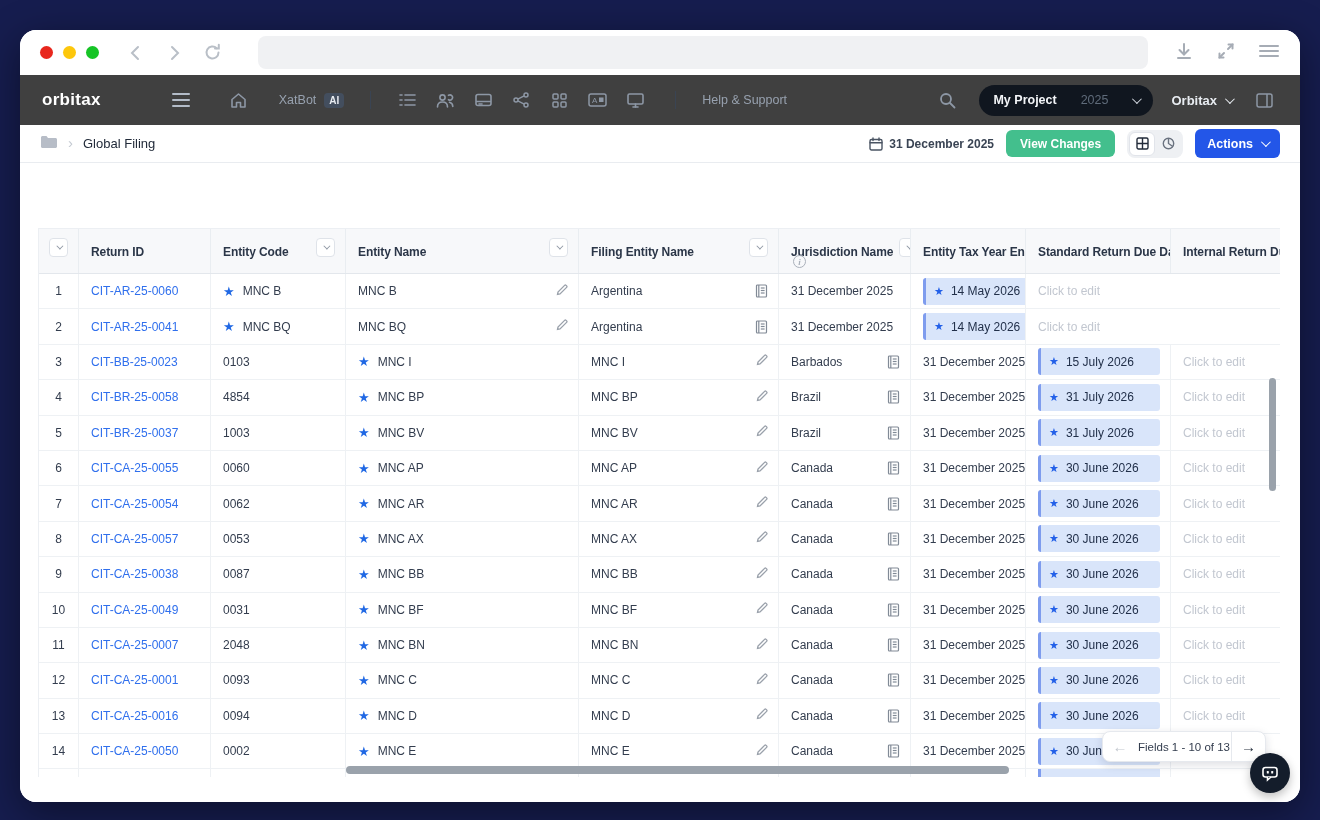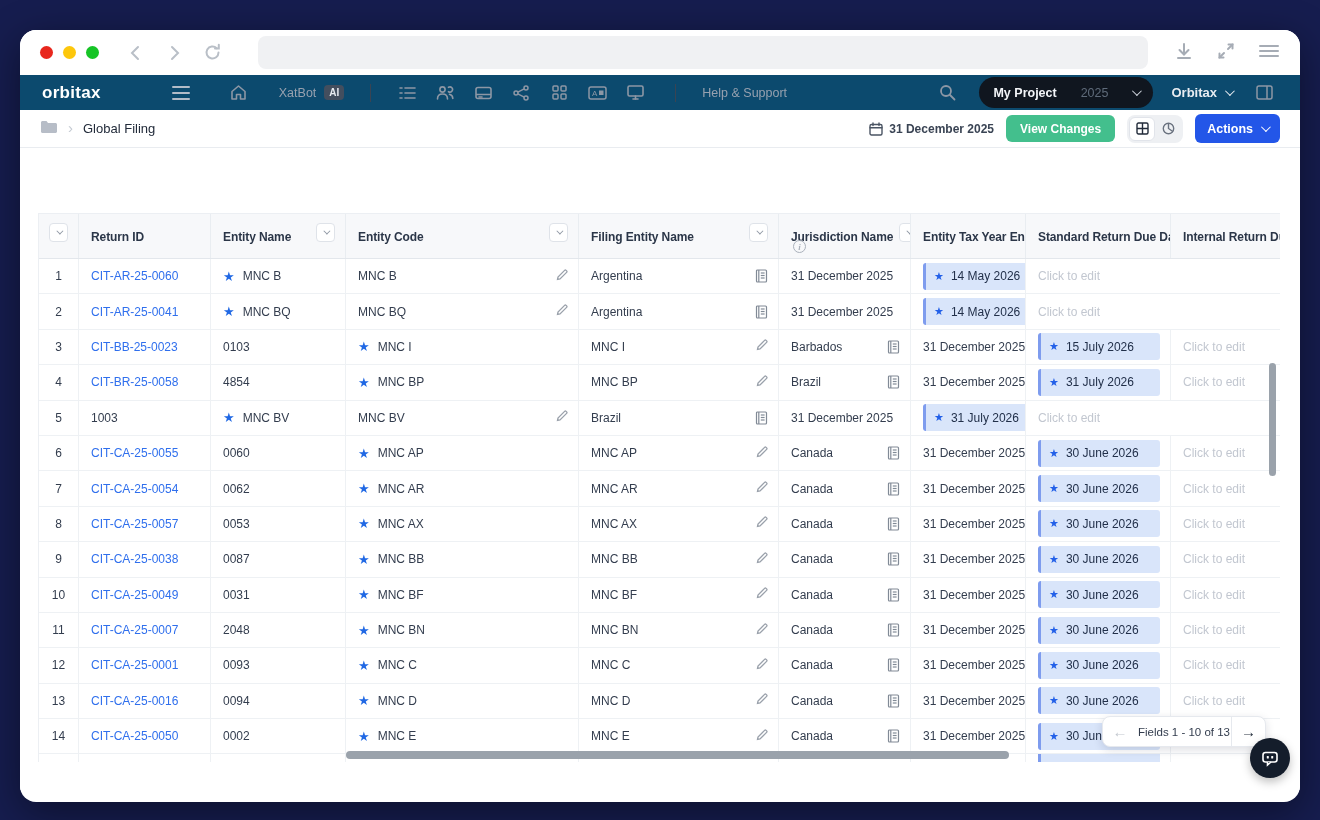--- a/index.html
+++ b/index.html
@@ -14,21 +14,21 @@
   .traffic { display:flex; gap:10px; margin-right:28px; }
   .dot { width:13px; height:13px; border-radius:50%; }
   .dot.r { background:#e8271d; } .dot.y { background:#fdc70c; } .dot.g { background:#16c426; }
   .navbtn { color:#b9bfc7; font-size:21px; line-height:1; margin-right:20px; user-select:none; }
   .navbtn svg { display:block; }
   .addr { flex:1; height:33px; background:#f0f1f3; border-radius:8px; margin:0 26px 0 16px;
     font-size:12px; color:#6b7280; display:flex; align-items:center; padding:0 12px; }
   .chrome-right { display:flex; gap:22px; align-items:center; color:#a6acb5; }
 
   
-  .navbar { height:35px; background:#0c4a6e; display:flex; align-items:center; padding:0 22px; color:#8d97a5; }
+  .navbar { height:50px; background:#404040; display:flex; align-items:center; padding:0 22px; color:#8d97a5; }
   .logo { color:#fff; font-size:17px; font-weight:700; letter-spacing:.3px; }
   .nav-ico { display:flex; align-items:center; justify-content:center; width:28px; height:28px; color:#8d97a5; }
   .nav-gap { margin-left:66px; }
   .nav-item { display:flex; align-items:center; gap:8px; margin-left:26px; font-size:12.5px; color:#97a1af; }
   .ai-badge { background:#434e5e; color:#e8ecf1; font-size:10px; font-weight:700; border-radius:4px; padding:2px 5px; }
   .vdiv { width:1px; height:18px; background:#39445300; border-left:1px solid #3a4453; margin-left:26px; }
   .help { margin-left:26px; font-size:12.5px; color:#97a1af; }
   .nav-right { margin-left:auto; display:flex; align-items:center; gap:18px; }
   .proj-pill { background:#10161f; border-radius:17px; height:31px; display:flex; align-items:center; gap:24px;
     padding:0 14px; min-width:158px; }
@@ -317,27 +317,27 @@
       <div class="thead">
         <div class="th center">
           <span class="dd-box" style="margin:0 auto">
               <span class="chev" style="width:5px;height:5px;"></span>
             </span>
         </div>
         <div class="th">
             <span class="label">Return ID</span>
           </div>
         <div class="th">
-          <span class="label">Entity Name</span>
+          <span class="label">Entity Code</span>
           <span class="dd-box">
               <span class="chev" style="width:5px;height:5px;"></span>
             </span>
         </div>
         <div class="th">
-          <span class="label">Entity Code</span>
+          <span class="label">Entity Name</span>
           <span class="dd-box">
               <span class="chev" style="width:5px;height:5px;"></span>
             </span>
         </div>
         <div class="th">
           <span class="label">Filing Entity Name</span>
           <span class="dd-box">
               <span class="chev" style="width:5px;height:5px;"></span>
             </span>
         </div>
@@ -544,20 +544,23 @@
     <div class="td" style="border-right:none">
       <span class="click-edit">Click to edit</span>
     </div>
   </div>
 
   <div class="trow">
     <div class="td center">
               <span>5</span>
             </div>
     <div class="td">
+              <a href="#">CIT-BR-25-0037</a>
+            </div>
+    <div class="td">
               <span>1003</span>
             </div>
     <div class="td">
       <span class="star">★</span>
       <span>MNC BV</span>
     </div>
     <div class="td">
       <span>MNC BV</span>
       <span class="pencil">
         <svg width="12" height="12" viewBox="0 0 12 12" fill="none" stroke="#9aa1ab" stroke-width="1.3">

